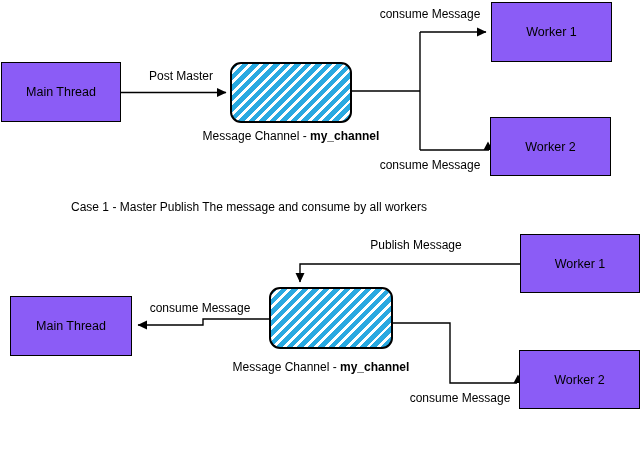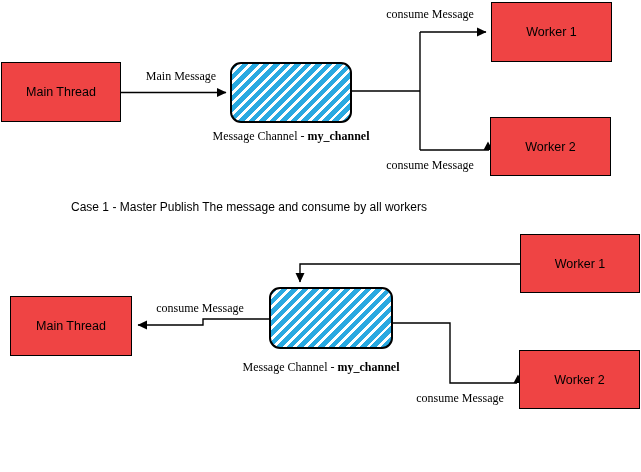--- a/index.html
+++ b/index.html
@@ -16,21 +16,21 @@
     overflow: hidden;
   }
   #wires {
     position: absolute;
     left: 0; top: 0;
     width: 641px; height: 472px;
     pointer-events: none;
   }
   .box {
     position: absolute;
-    background: #ef4444;
+    background: #8b5cf6;
     border: 1.5px solid #000000;
     display: flex;
     align-items: center;
     justify-content: center;
     font-size: 12.5px;
     color: #000000;
     box-sizing: border-box;
     text-align: center;
   }
   .channel {
@@ -44,21 +44,20 @@
       #ffffff 4.6px, #ffffff 7.4px
     );
   }
   .lbl {
     position: absolute;
     font-size: 12px;
     color: #000000;
     text-align: center;
     white-space: nowrap;
     transform: translateX(-50%);
-    font-family: Liberation Serif, serif;
   }
   .caption {
     position: absolute;
     font-size: 12px;
     color: #000000;
     text-align: center;
     white-space: nowrap;
     transform: translateX(-50%);
   }
   .bold { font-weight: bold; margin-top: 45px; }
@@ -87,21 +86,21 @@
     <polyline points="520,264 300,264 300,282" marker-end="url(#arr)"></polyline>
     <polyline points="269,319 203,319 203,325 138,325" marker-end="url(#arr)"></polyline>
     <polyline points="393,323 450,323 450,383 517,383"></polyline>
     <polygon points="518,374.5 522.5,383 513.5,383"></polygon>
   </svg>
 
   <div class="box" style="left:1px; top:62px; width:120px; height:60px;">
     <span>Main Thread</span>
   </div>
 
-  <div class="lbl" style="left:181px; top:69px;">Main Message</div>
+  <div class="lbl" style="left:181px; top:69px;">Post Master</div>
 
   <div class="channel" style="left:230px; top:62px; width:122px; height:61px;"></div>
 
   <div class="lbl" style="left:291px; top:129px;"><span>Message Channel - </span><span class="bold">my_channel</span></div>
 
   <div class="lbl" style="left:430px; top:7px;">consume Message</div>
 
   <div class="box" style="left:491px; top:2px; width:121px; height:60px;">
     <span>Worker 1</span>
   </div>
@@ -111,20 +110,21 @@
   </div>
 
   <div class="lbl" style="left:430px; top:158px;">consume Message</div>
 
   <div class="caption" style="left:249px; top:200px;">Case 1 - Master Publish The message and consume by all workers</div>
 
   <div class="box" style="left:520px; top:234px; width:120px; height:59px;">
     <span>Worker 1</span>
   </div>
 
+  <div class="lbl" style="left:416px; top:238px;">Publish Message</div>
 
   <div class="channel" style="left:269px; top:287px; width:124px; height:62px;"></div>
 
   <div class="lbl" style="left:321px; top:360px;"><span>Message Channel - </span><span class="bold">my_channel</span></div>
 
   <div class="lbl" style="left:200px; top:301px;">consume Message</div>
 
   <div class="box" style="left:10px; top:296px; width:122px; height:60px;">
     <span>Main Thread</span>
   </div>

